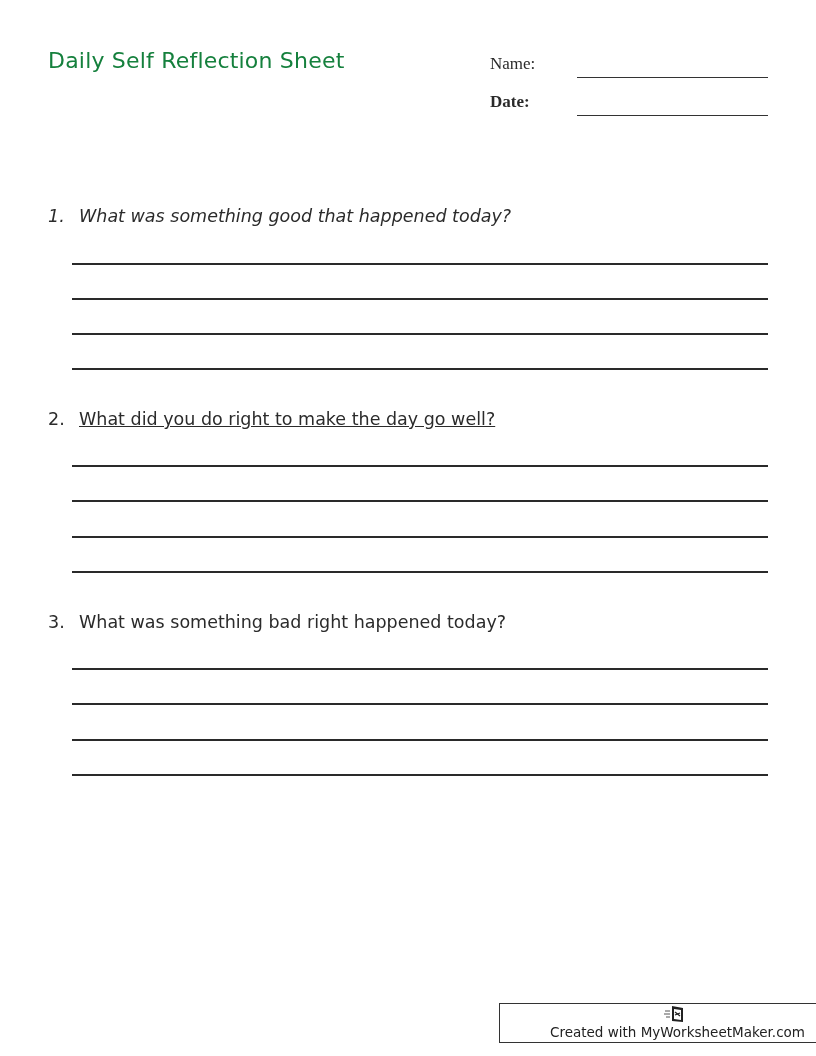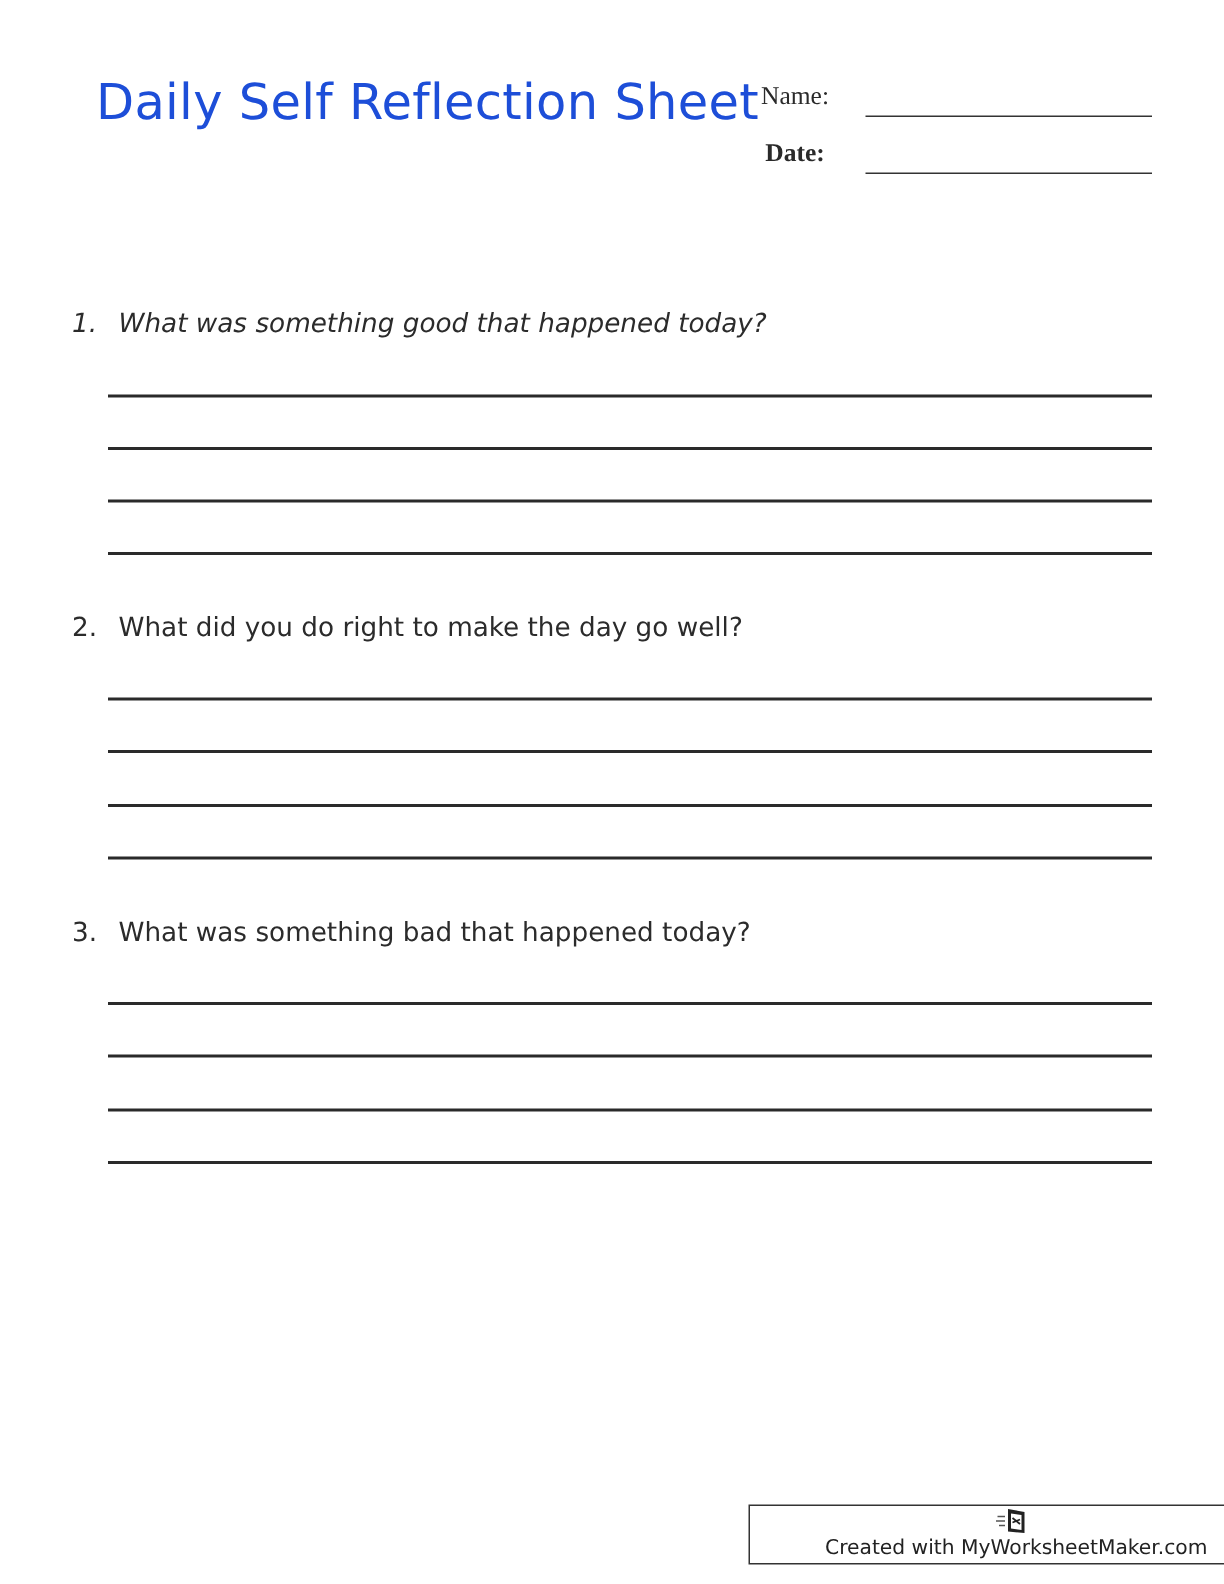--- a/index.html
+++ b/index.html
@@ -1,19 +1,19 @@
 <!DOCTYPE html>
 <html><head>
 <meta charset="utf-8">
 <style>
   html, body { margin:0; padding:0; background:#ffffff; }
   body { width:816px; height:1056px; position:relative; overflow:hidden; font-family:"DejaVu Sans", sans-serif; color:#2b2b2b; }
-  .title { position:absolute; left:48px; top:48px; font-size:33px; font-weight:normal; color:#1d4ed8; letter-spacing:0.2px; white-space:nowrap;margin-left:16px; }
+  .title { position:absolute; left:48px; top:48px; font-size:22px; font-weight:normal; color:#15803d; letter-spacing:0.2px; white-space:nowrap; }
   .field { position:absolute; font-family:"Liberation Serif", serif; font-size:17px; color:#2a2a2a; }
-  .field-label { position:absolute; text-align:center; width:80px; }
+  .field-label { position:absolute; text-align:left; width:80px; }
   .field-line { position:absolute; height:1px; background:#333; }
   .question { position:absolute; left:48px; font-size:17.5px; color:#2b2b2b; white-space:nowrap; }
   .question .num { display:inline-block; width:31px; }
   .answer-line { position:absolute; left:72px; width:696px; height:2px; background:#2a2a2a; }
   .footer { position:absolute; left:499px; top:1003px; width:357px; height:40px; border:1px solid #333; box-sizing:border-box; display:flex; align-items:center; font-size:13.5px; color:#222;flex-direction:column; }
   .footer svg { margin-right:6px; }
 </style>
 </head>
 <body>
 
@@ -29,30 +29,30 @@
 </div>
 
 <div class="question" style="top:206px;font-style:italic;">
   <span class="num">1.</span><span>What was something good that happened today?</span>
 </div>
 <div class="answer-line" style="top:263px;"></div>
 <div class="answer-line" style="top:298px;"></div>
 <div class="answer-line" style="top:333px;"></div>
 <div class="answer-line" style="top:368px;"></div>
 
-<div class="question" style="top:409px;">
+<div class="question" style="top:409px;text-decoration:underline;">
   <span class="num">2.</span><span>What did you do right to make the day go well?</span>
 </div>
 <div class="answer-line" style="top:465px;"></div>
 <div class="answer-line" style="top:500px;"></div>
 <div class="answer-line" style="top:536px;"></div>
 <div class="answer-line" style="top:571px;"></div>
 
 <div class="question" style="top:612px;">
-  <span class="num">3.</span><span>What was something bad that happened today?</span>
+  <span class="num">3.</span><span>What was something bad right happened today?</span>
 </div>
 <div class="answer-line" style="top:668px;"></div>
 <div class="answer-line" style="top:703px;"></div>
 <div class="answer-line" style="top:739px;"></div>
 <div class="answer-line" style="top:774px;"></div>
 
 <div class="footer">
   <svg width="22" height="20" viewBox="0 0 22 20">
     <line x1="1" y1="7" x2="6" y2="7" stroke="#555" stroke-width="1"></line>
     <line x1="0" y1="10" x2="6" y2="10" stroke="#555" stroke-width="1"></line>

